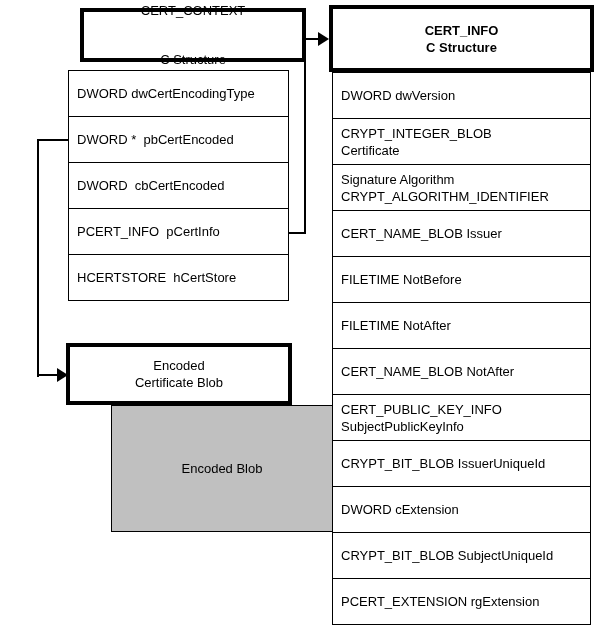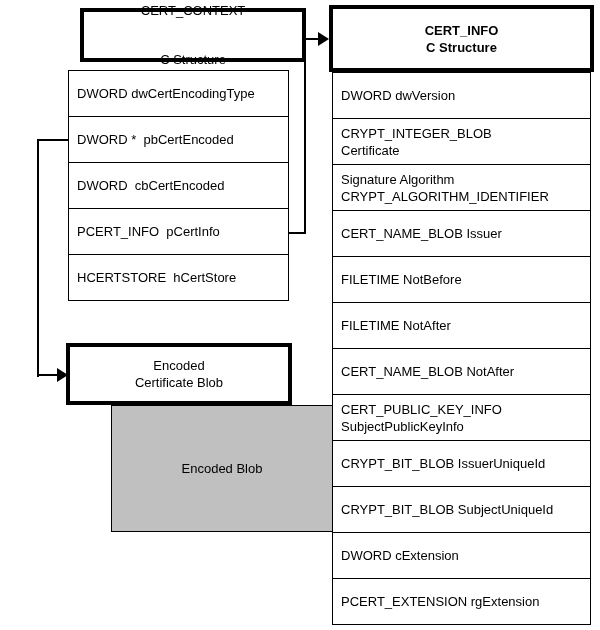--- a/index.html
+++ b/index.html
@@ -130,24 +130,24 @@
       <span>CERT_NAME_BLOB NotAfter</span>
     </div>
     <div class="row">
       <span>CERT_PUBLIC_KEY_INFO</span>
       <span>SubjectPublicKeyInfo</span>
     </div>
     <div class="row">
       <span>CRYPT_BIT_BLOB IssuerUniqueId</span>
     </div>
     <div class="row">
-      <span>CRYPT_BIT_BLOB SubjectUniqueId</span>
+      <span>DWORD cExtension</span>
     </div>
     <div class="row">
-      <span>DWORD cExtension</span>
+      <span>CRYPT_BIT_BLOB SubjectUniqueId</span>
     </div>
     <div class="row">
       <span>PCERT_EXTENSION rgExtension</span>
     </div>
   </div>
 
   <div class="hdr" style="left:66px; top:343px; width:226px; height:62px;">
     <span>Encoded</span>
     <span>Certificate Blob</span>
   </div>

